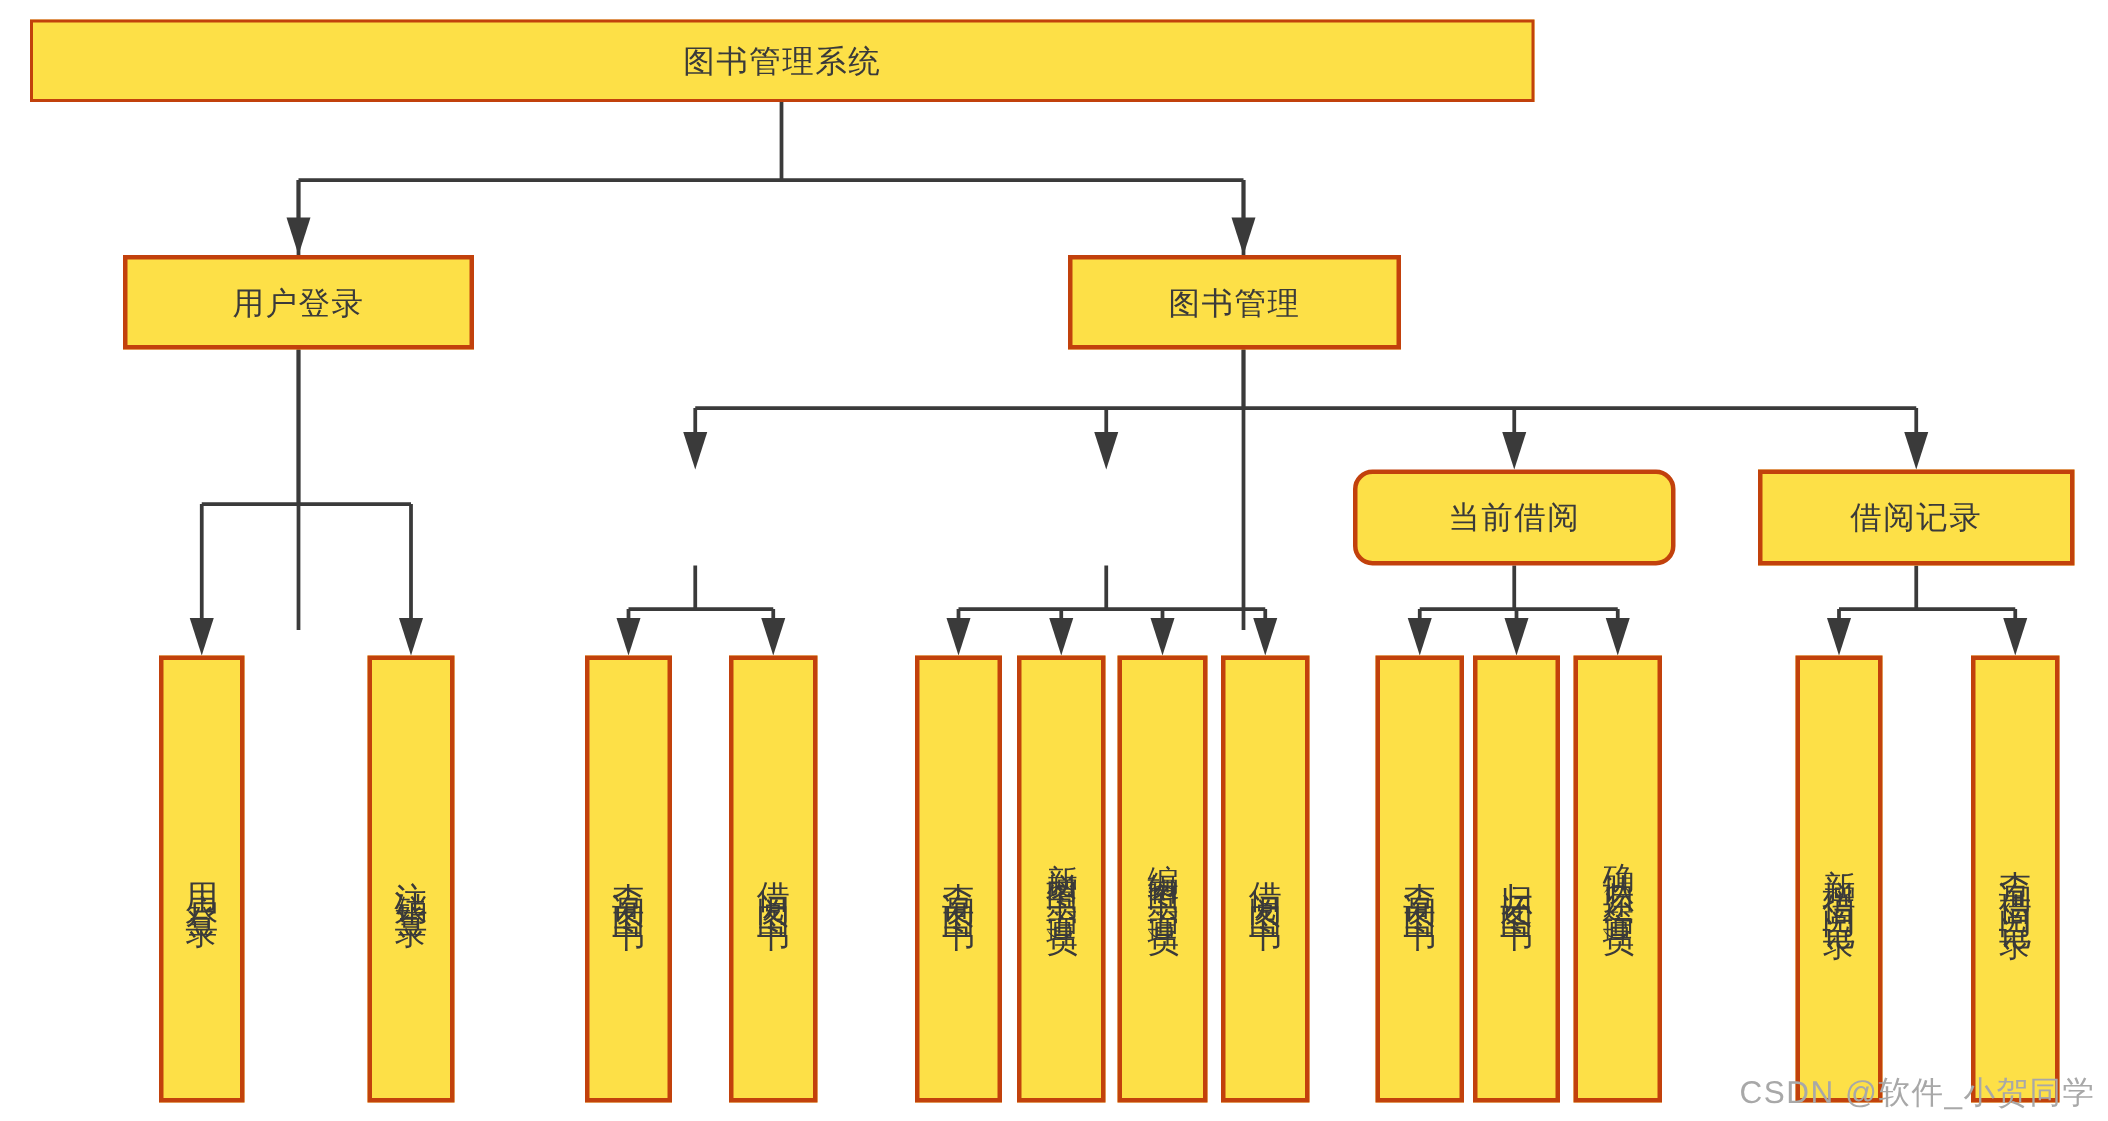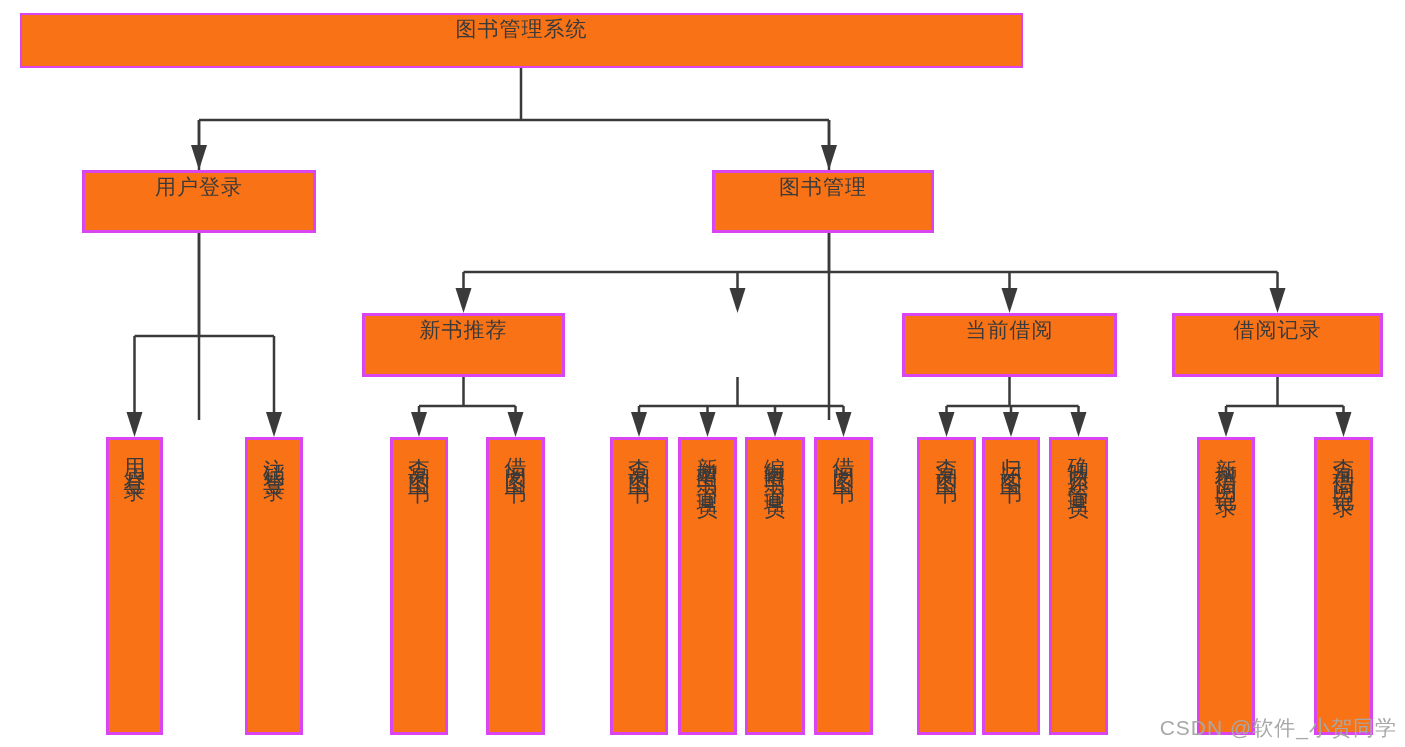--- a/index.html
+++ b/index.html
@@ -19,24 +19,24 @@
   .connectors {
     position: absolute;
     left: 0;
     top: 0;
     width: 1405px;
     height: 747px;
   }
   .node {
     position: absolute;
     box-sizing: border-box;
-    background: #f97316;
-    border: 3px solid #d946ef;
+    background: #fde047;
+    border: 3px solid #c2410c;
     display: flex;
-    align-items: flex-start;
+    align-items: center;
     justify-content: center;
     font-size: 21px;
     letter-spacing: 1px;
     color: #3a3a3a;
   }
   .node.root { border-width: 2px; font-size: 21px; }
   .node.leaf {
     top: 437px;
     height: 298px;
   }
@@ -112,24 +112,21 @@
     <span>图书管理系统</span>
   </div>
 
   <div class="node" style="left:82px; top:170px; width:234px; height:63px;">
     <span>用户登录</span>
   </div>
   <div class="node" style="left:712px; top:170px; width:222px; height:63px;">
     <span>图书管理</span>
   </div>
 
-  <div class="node" style="left:362px; top:313px; width:203px; height:64px;">
-    <span>新书推荐</span>
-  </div>
-  <div class="node" style="left:902px; top:313px; width:215px; height:64px;">
+  <div class="node" style="left:902px; top:313px; width:215px; height:64px;border-radius:13px;">
     <span>当前借阅</span>
   </div>
   <div class="node" style="left:1172px; top:313px; width:211px; height:64px;">
     <span>借阅记录</span>
   </div>
 
   <div class="node leaf" style="left:106px; width:57px;">
     <span>用户登录</span>
   </div>
   <div class="node leaf" style="left:245px; width:58px;">

